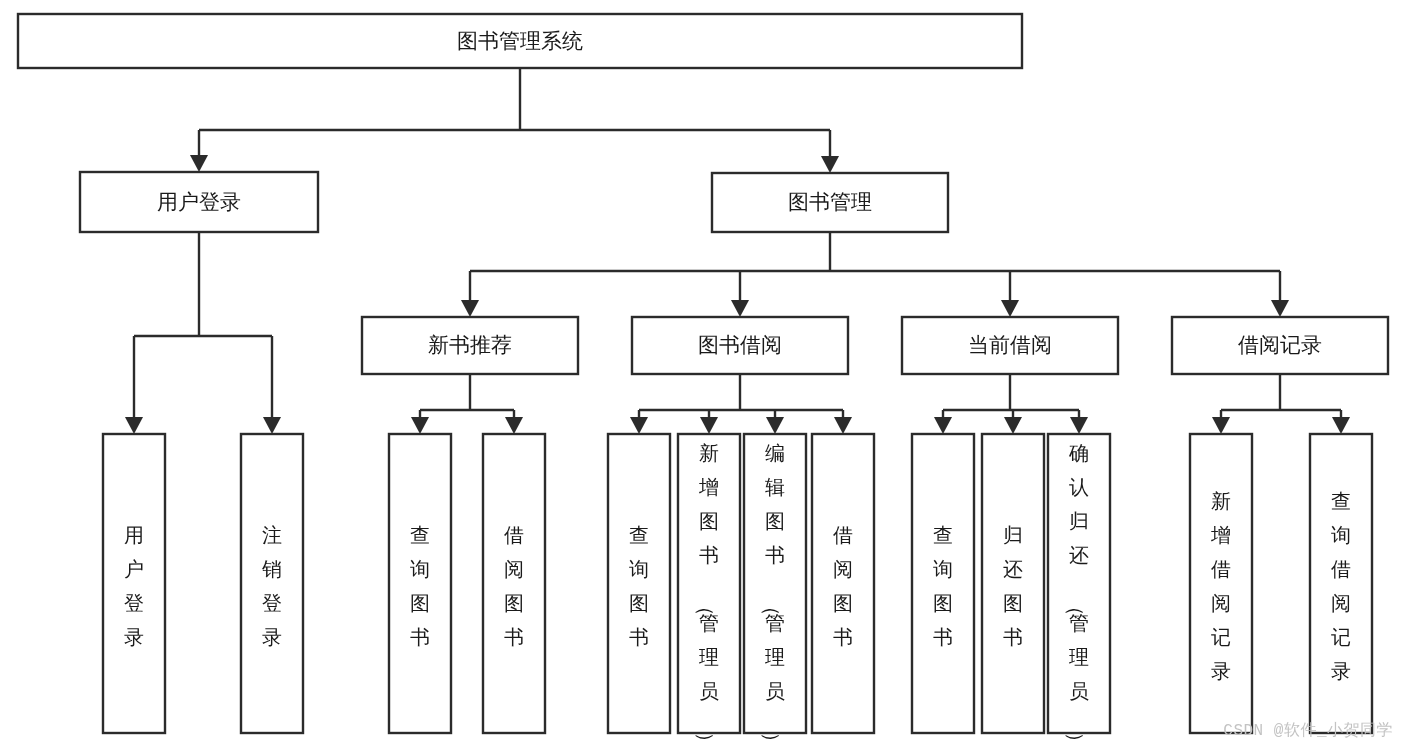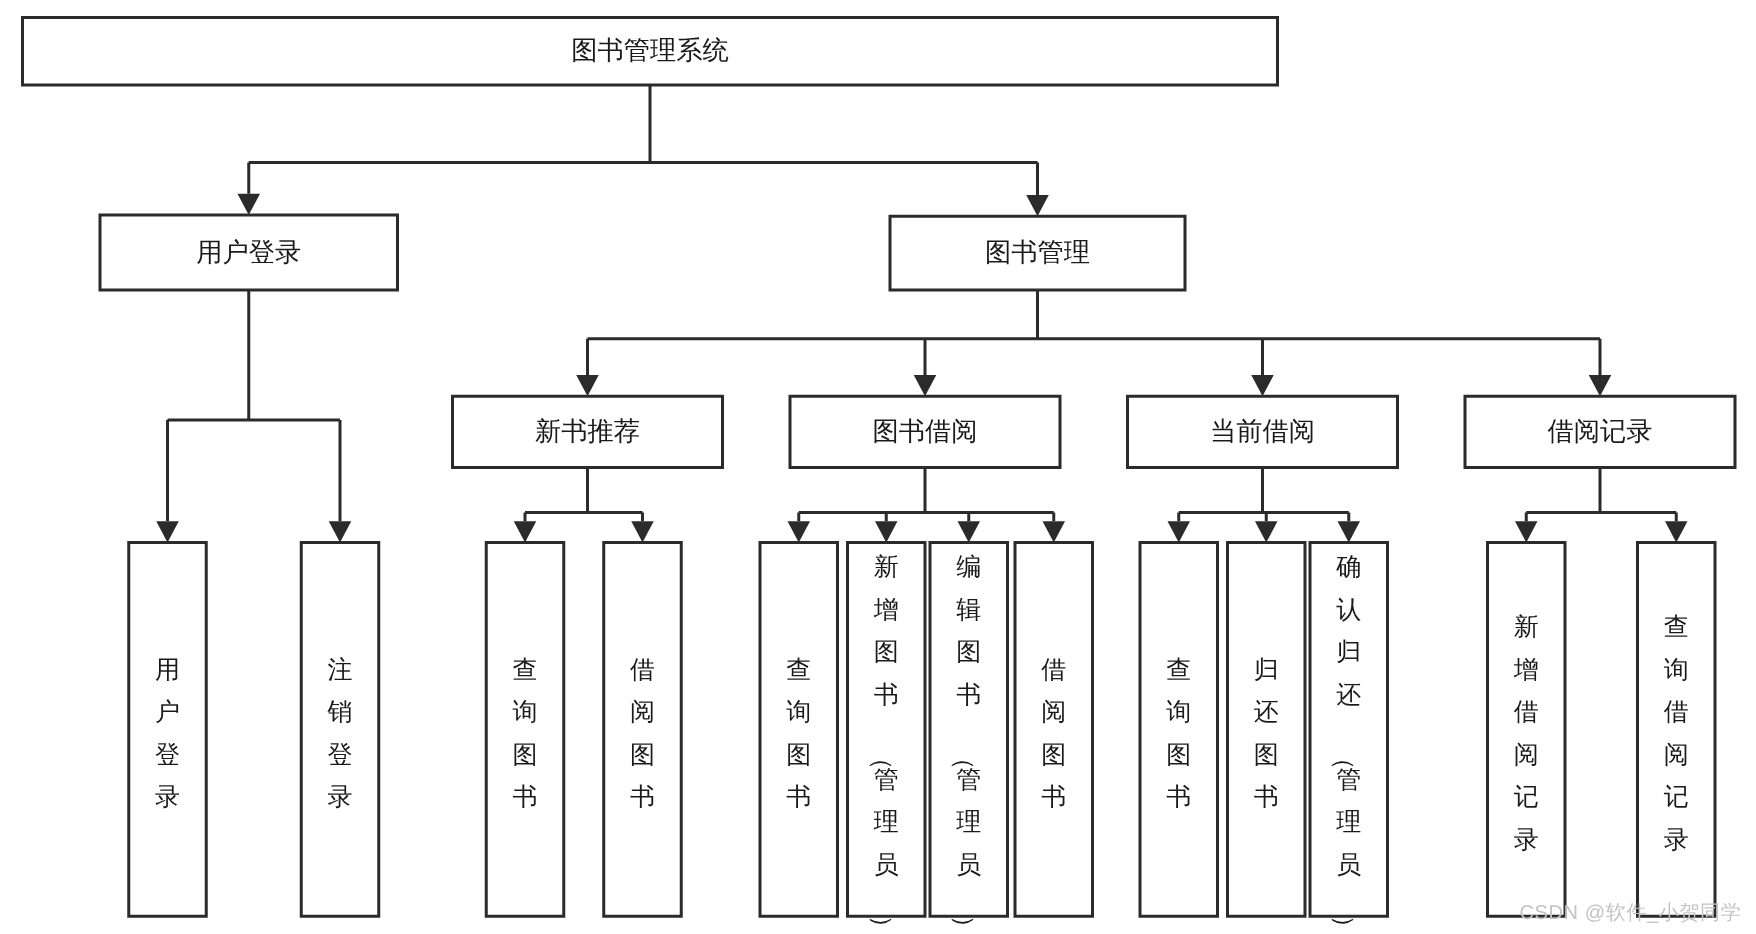--- a/index.html
+++ b/index.html
@@ -50,21 +50,21 @@
   .node-label-v {
     font-family: "Liberation Sans", "DejaVu Sans", sans-serif;
     font-size: 20px;
     fill: #1a1a1a;
     text-anchor: middle;
   }
   .watermark {
     position: absolute;
     right: 12px;
     bottom: 6px;
-    font-family: Liberation Sans, sans-serif;
+    font-family: Liberation Mono, monospace;
     font-size: 16px;
     color: #c3c3c3;
     letter-spacing: 0.5px;
     white-space: nowrap;
     user-select: none;
   }
 </style>
 </head>
 <body>
 

